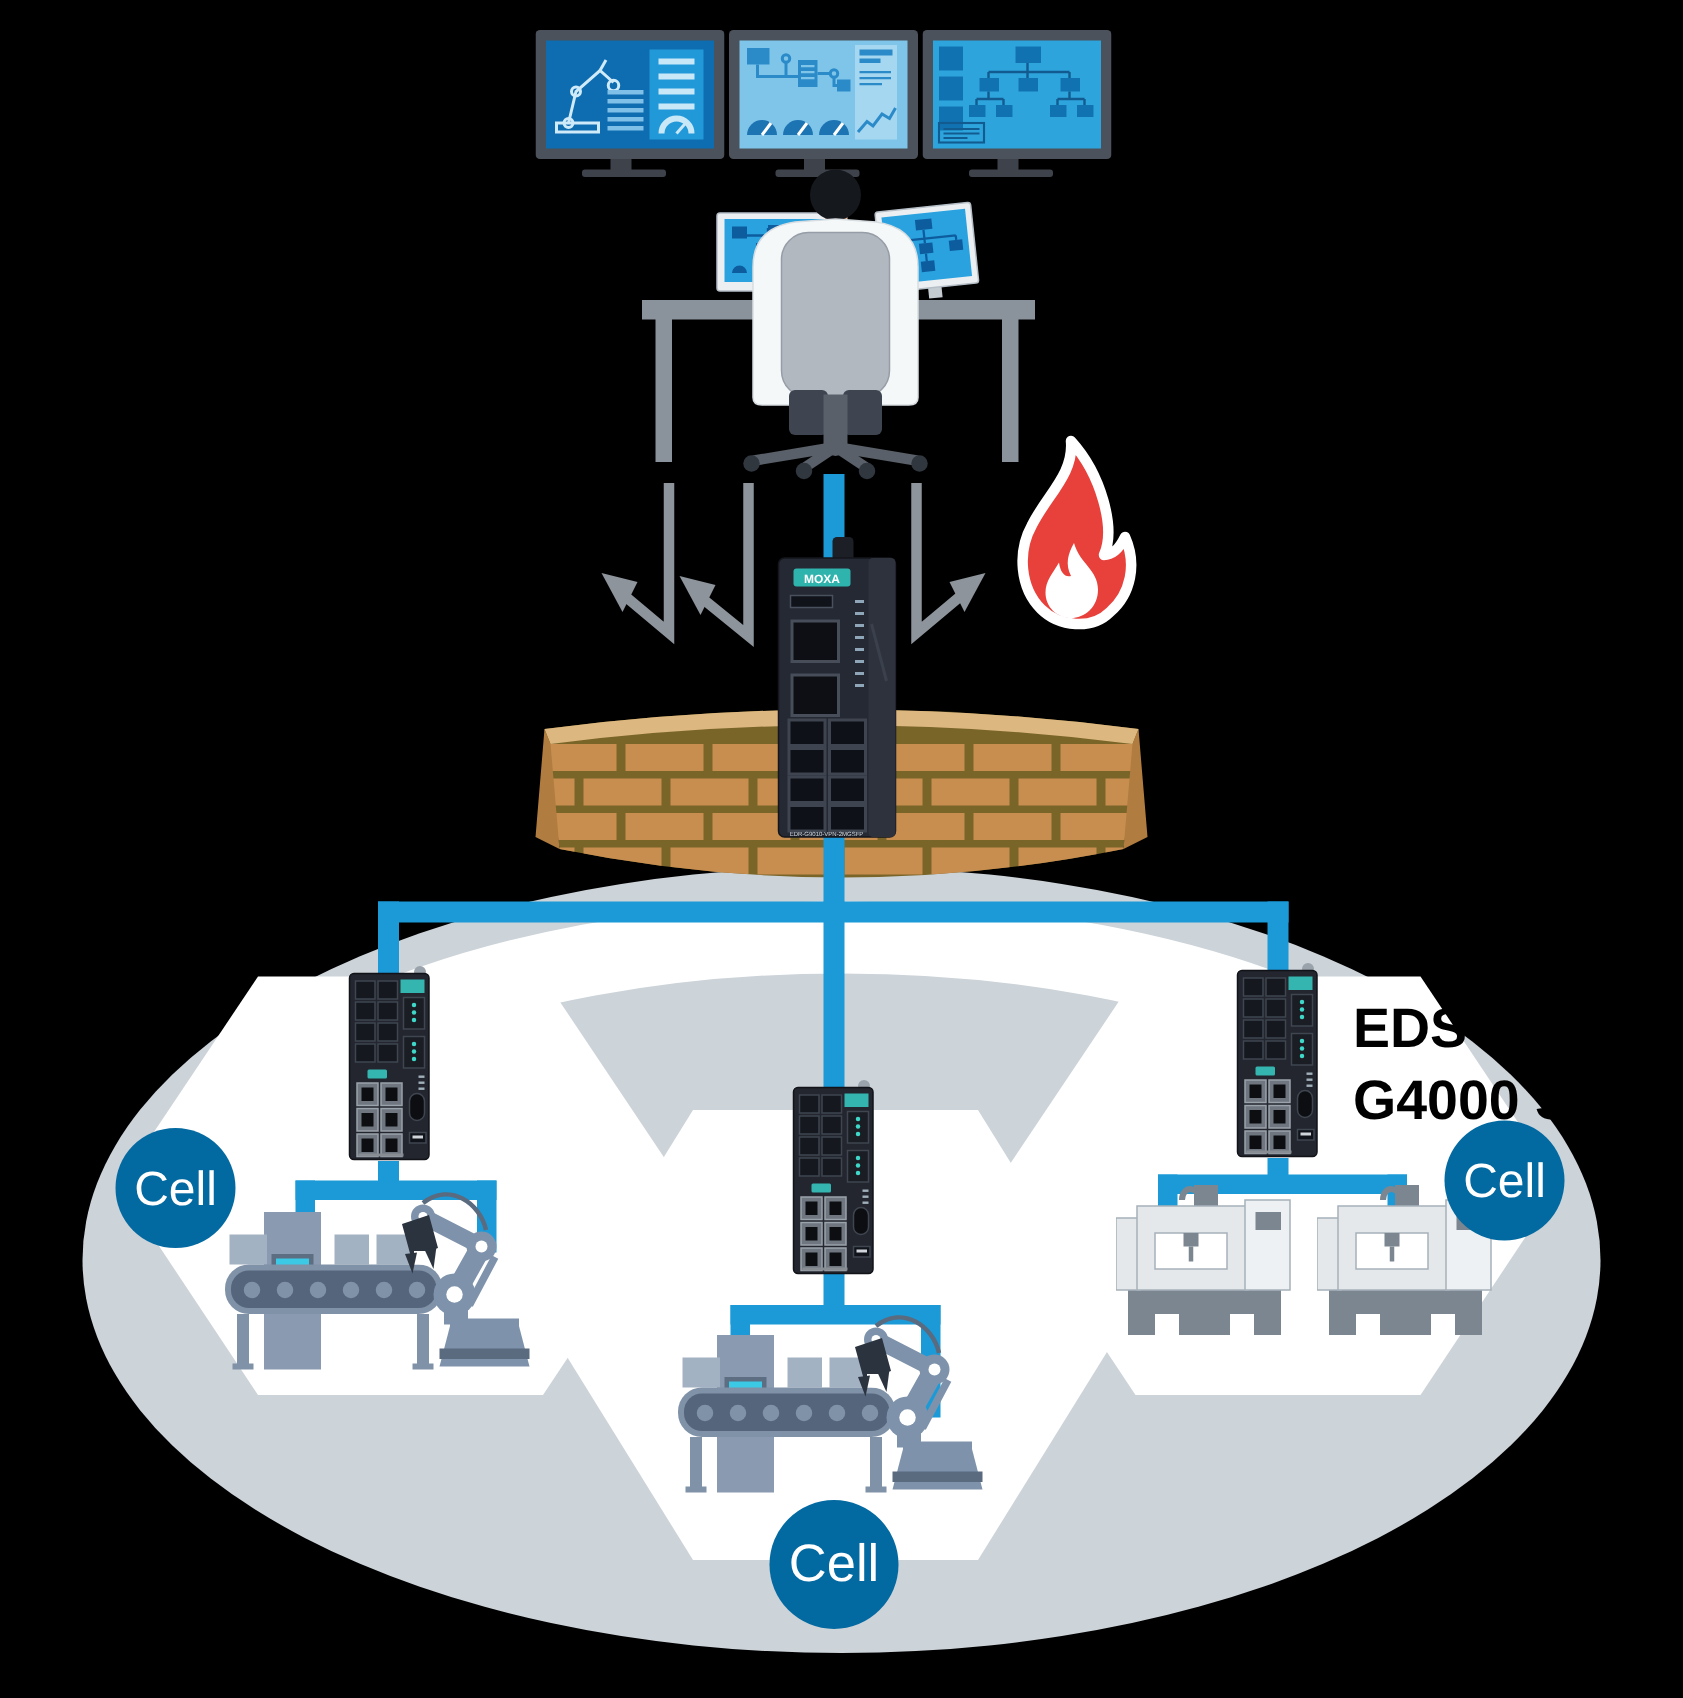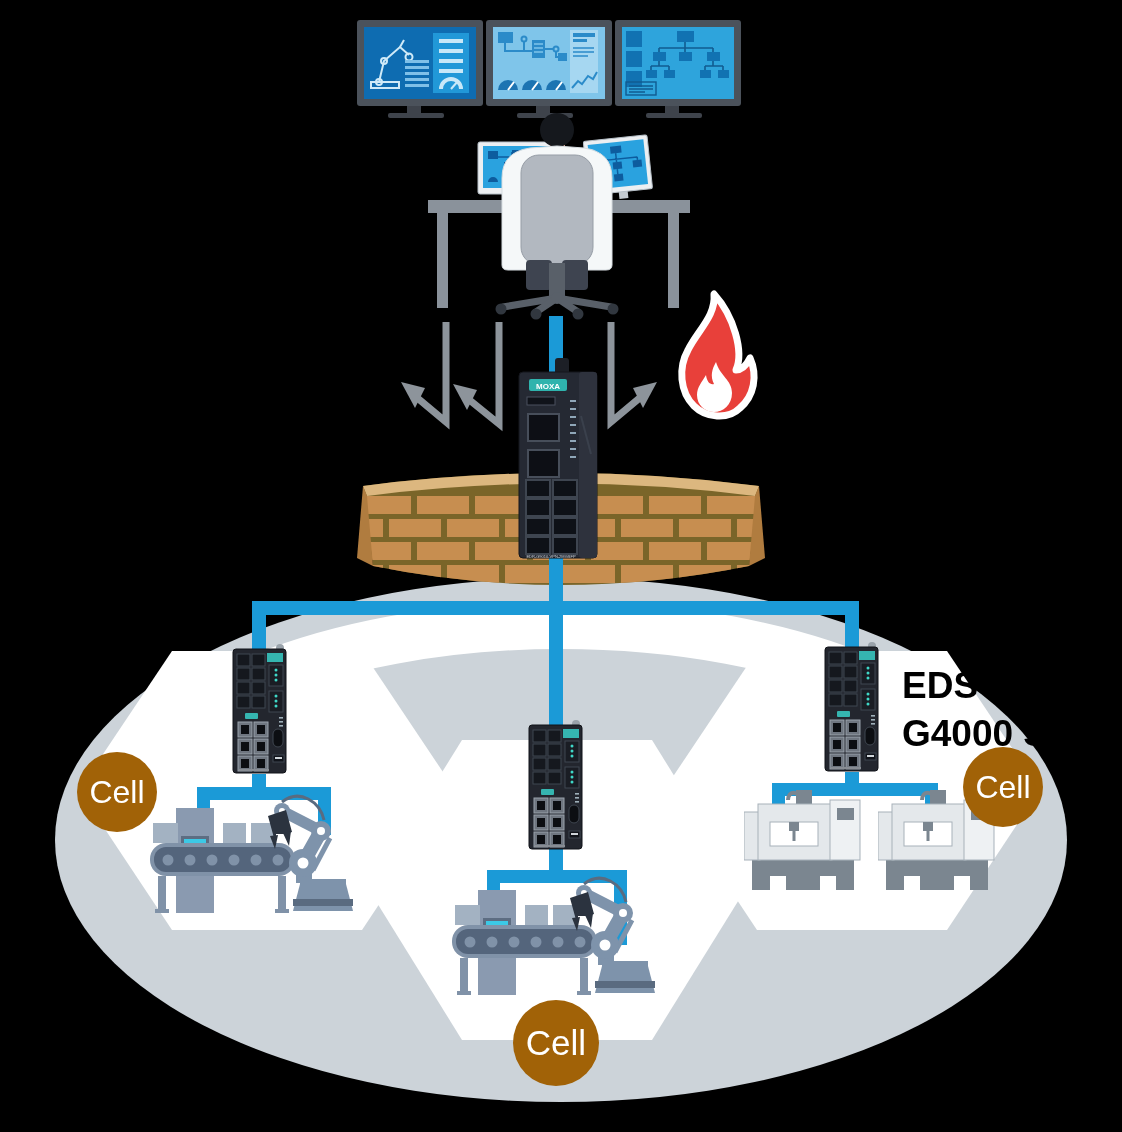--- a/index.html
+++ b/index.html
@@ -1,20 +1,20 @@
 <!DOCTYPE html>
 <html><head>
 <meta charset="utf-8">
 <style>
   html,body{margin:0;padding:0;background:#000;}
   #scene{position:relative;width:1122px;height:1132px;background:#000;overflow:hidden;
          font-family:"Liberation Sans",sans-serif;padding-left:19px;}
   .abs{position:absolute;}
   .bluebar{position:absolute;background:#1b9ad7;}
-  .cell-badge{position:absolute;border-radius:50%;background:#a16207;display:flex;
+  .cell-badge{position:absolute;border-radius:50%;background:#0369a1;display:flex;
               align-items:center;justify-content:center;color:#fff;
               font-family:"Liberation Sans",sans-serif;}
   .eds-label{position:absolute;color:#000;font-weight:bold;font-size:37px;line-height:48px;
              white-space:nowrap;letter-spacing:0px;}
 </style>
 </head>
 <body>
 
 <div id="scene">
 

